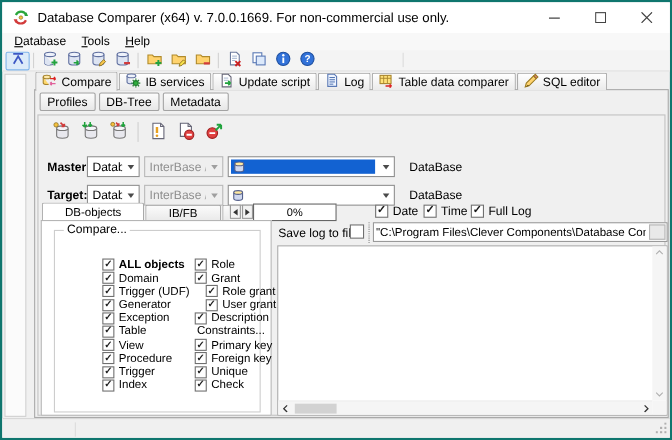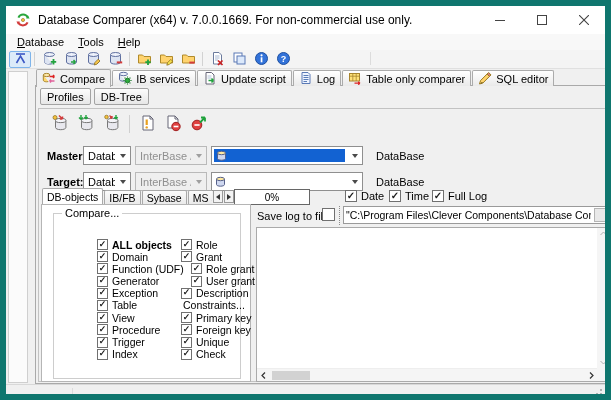--- a/index.html
+++ b/index.html
@@ -1,18 +1,18 @@
 <!DOCTYPE html>
 <html><head>
 <meta charset="utf-8">
 <style>
   html,body{margin:0;padding:0;background:#e8e8e8;}
   *{box-sizing:border-box;}
   .window{position:relative;width:611px;height:400px;background:#f0f0f0;
-    border:6px solid #0f766e;font-family:"Liberation Sans",sans-serif;
+    border:2px solid #0f766e;font-family:"Liberation Sans",sans-serif;
     font-size:11px;color:#000;overflow:hidden;}
 
   
   .titlebar{position:absolute;left:0;top:0;right:0;height:28px;background:#fff;
     display:flex;align-items:center;padding-left:9px;}
   .title-text{font-size:12px;margin-left:7px;white-space:nowrap;}
   .win-controls{position:absolute;right:0;top:0;height:28px;display:flex;}
   .win-btn{width:42px;height:28px;display:flex;align-items:center;justify-content:center;}
 
   
@@ -68,21 +68,21 @@
   .combo.disabled{background:#efefef;border-color:#b9b9b9;color:#8f8f8f;}
   .combo.disabled .arrow-down{border-top-color:#9f9f9f;}
   .combo .sel{position:absolute;left:2px;top:2px;right:17px;bottom:2px;background:#1262d2;
     display:flex;align-items:center;padding-left:2px;}
   .combo .plain-icon{display:flex;align-items:center;padding-left:3px;}
   .suffixlabel{position:absolute;}
 
   
   .dbtabs{position:absolute;left:3px;top:79px;width:170px;height:17px;display:flex;
     align-items:flex-end;overflow:hidden;}
-  .dbtab{height:15px;padding:0 4px;display:flex;align-items:center;font-size:10.5px;
+  .dbtab{height:15px;padding:0 20px;display:flex;align-items:center;font-size:10.5px;
     border:1px solid #a9a9a9;border-bottom:none;border-radius:2px 2px 0 0;
     background:linear-gradient(#fbfbfb,#e9e9e9);margin-right:1px;white-space:nowrap;flex:none;}
   .dbtab.selected{background:#fff;height:17px;}
   .spinner{position:absolute;left:174px;top:81px;display:flex;}
   .spin-btn{width:10px;height:13px;border:1px solid #9a9a9a;background:#f3f3f3;
     display:flex;align-items:center;justify-content:center;margin-right:1px;}
   .tri-left{width:0;height:0;border-top:3px solid transparent;border-bottom:3px solid transparent;border-right:4px solid #333;}
   .tri-right{width:0;height:0;border-top:3px solid transparent;border-bottom:3px solid transparent;border-left:4px solid #333;}
   .progressbar{position:absolute;left:195px;top:80px;width:76px;height:16px;
     border:1px solid #666;background:#fff;display:flex;align-items:center;justify-content:center;
@@ -301,41 +301,44 @@
             <path d="M4.5 4.5h5M4.5 6.5h5M4.5 8.5h5M4.5 10.5h3.5" stroke="#4a6fb0" stroke-width="0.9"></path>
           </svg></span>
       <span>Log</span>
     </div>
     <div class="tab">
       <span><svg width="14" height="14" viewBox="0 0 14 14">
             <rect x="1.5" y="2.5" width="10" height="7.5" fill="#ffe27a" stroke="#a8852e"></rect>
             <path d="M1.5 5.2h10M4.8 2.5v7.5M8.2 2.5v7.5" stroke="#a8852e" stroke-width="0.8"></path>
             <path d="M6.5 12.2h5.5m0 0-1.8-1.5M12 12.2l-1.8 1.5" stroke="#d22" stroke-width="1.2" fill="none"></path>
           </svg></span>
-      <span>Table only comparer</span>
+      <span>Table data comparer</span>
     </div>
     <div class="tab">
       <span><svg width="14" height="14" viewBox="0 0 14 14">
             <path d="M1.5 13l1-3.4 6.6-6.6 2.4 2.4L4.9 12z" fill="#ffd36e" stroke="#9a7a20"></path>
             <path d="M9.1 3 11.5 5.4 13 3.9 10.6 1.5z" fill="#e07f7f" stroke="#9a7a20"></path>
             <path d="M2.5 12.6 4.9 12l-1-1z" fill="#5a4a18"></path>
           </svg></span>
       <span>SQL editor</span>
     </div>
   </div>
 
   <div class="page">
 
     <div class="subtabs">
 
         <div class="subtab">
           <span>Profiles</span>
         </div>
         <div class="subtab">
           <span>DB-Tree</span>
+        </div>
+        <div class="subtab">
+          <span>Metadata</span>
         </div>
       </div>
 
     <div class="innerpanel">
 
       <div class="dbtoolbar">
         <div class="dbtb-btn">
           <span><svg width="18" height="18" viewBox="0 0 18 18">
                 <path d="M4.5 6.5v7c0 1.2 2.3 2.2 5.2 2.2s5.2-1 5.2-2.2v-7" fill="#e8e8ee" stroke="#777"></path>
                 <ellipse cx="9.7" cy="6.5" rx="5.2" ry="2.1" fill="#f4f4f8" stroke="#777"></ellipse>
@@ -490,21 +493,21 @@
           <div class="cbrow bold">
                 <span class="cb"></span>
                 <span>ALL objects</span>
               </div>
               <div class="cbrow">
                 <span class="cb"></span>
                 <span>Domain</span>
               </div>
               <div class="cbrow">
                 <span class="cb"></span>
-                <span>Function (UDF)</span>
+                <span>Trigger (UDF)</span>
               </div>
               <div class="cbrow">
                 <span class="cb"></span>
                 <span>Generator</span>
               </div>
               <div class="cbrow">
                 <span class="cb"></span>
                 <span>Exception</span>
               </div>
               <div class="cbrow">

